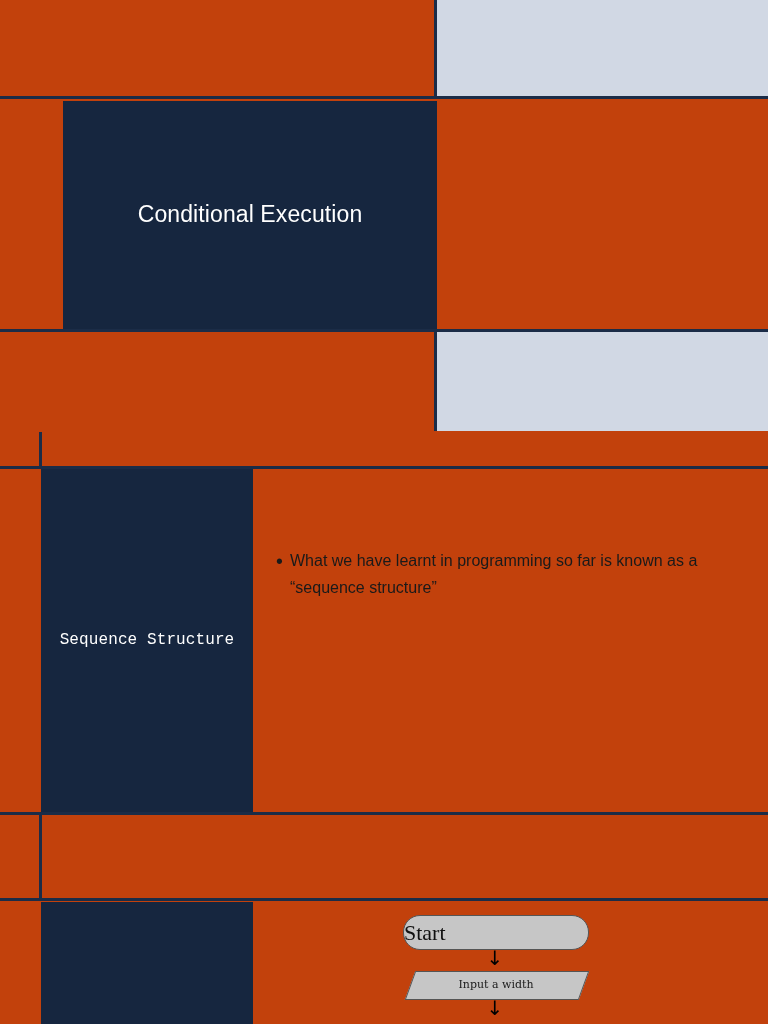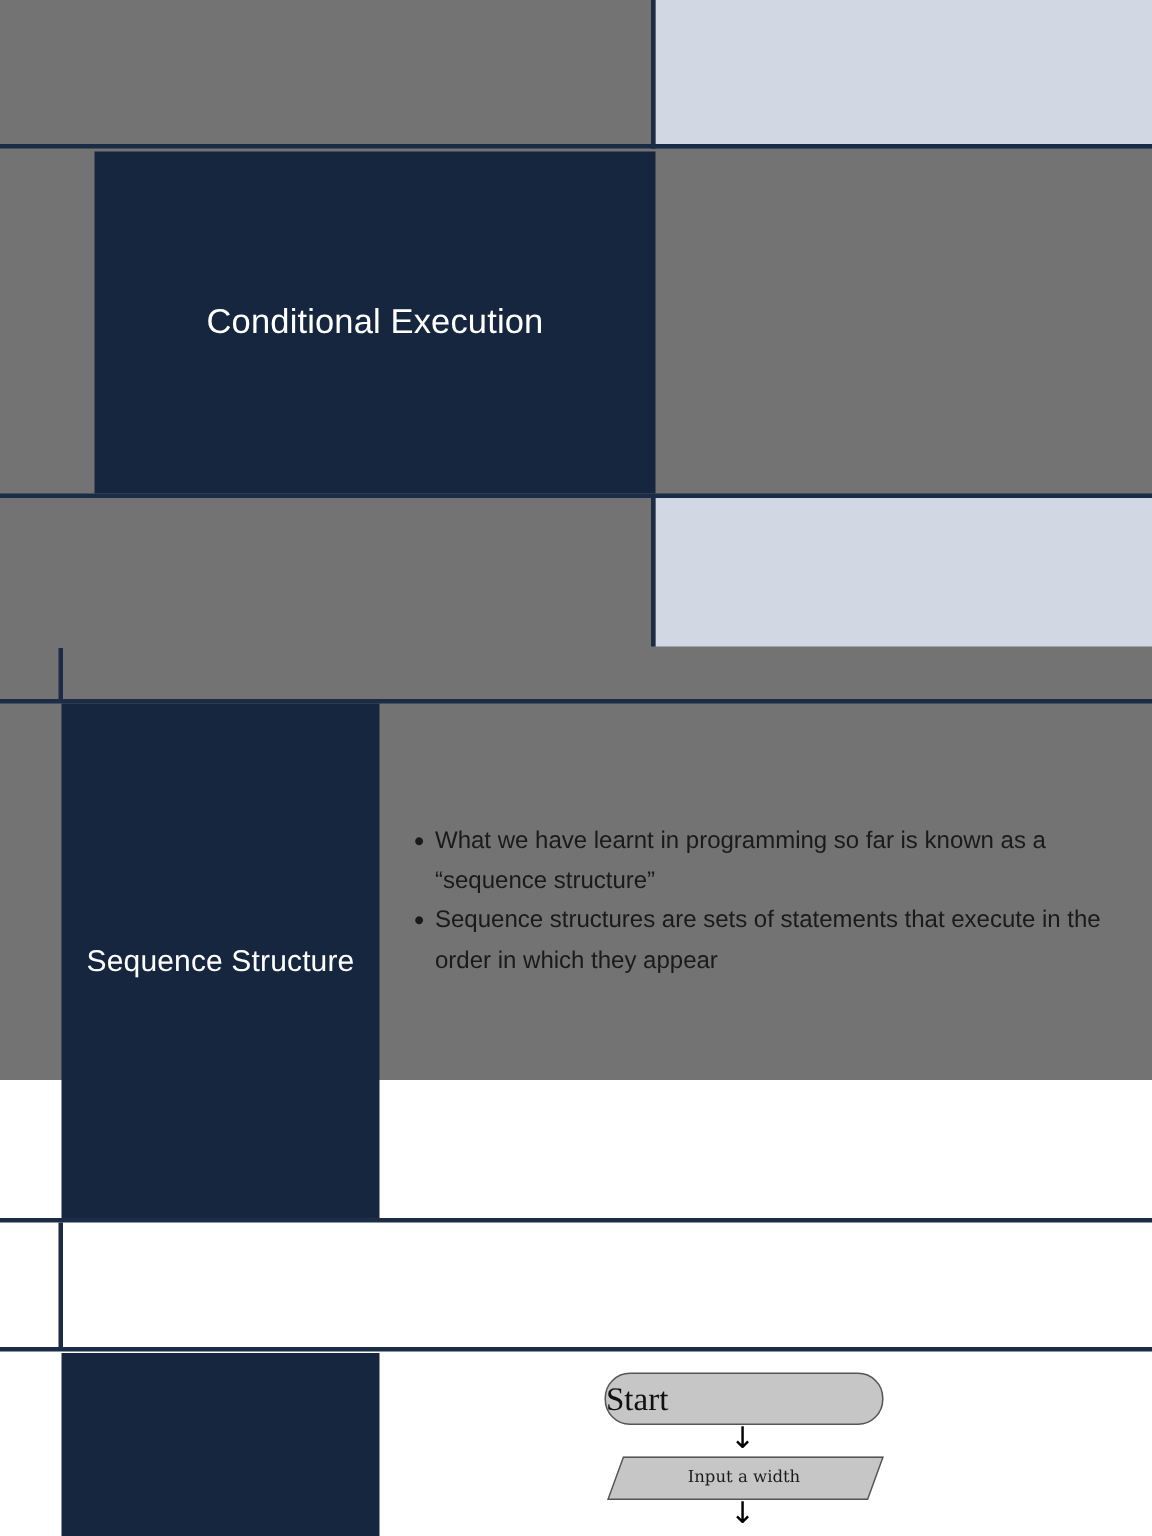--- a/index.html
+++ b/index.html
@@ -13,22 +13,22 @@
     position: relative;
     overflow: hidden;
     font-family: "Liberation Sans", sans-serif;
     -webkit-font-smoothing: antialiased;
   }
 
   .page {
     position: absolute;
     left: 0; top: 0;
     width: 768px;
-    height: 720px;
-    background: #737373;
+    height: 1024px;
+    background: #c2410c;
   }
 
   
   .blk { position: absolute; box-sizing: border-box; }
 
   
   .navy-panel {
     background: #16263f;
     display: flex;
     align-items: center;
@@ -55,21 +55,21 @@
   }
   .vrule {
     background: #1b2c47;
     width: 3px;
   }
 
   
   #slide1-title .panel-label { font-size: 23px; }
 
   
-  #slide2-title .panel-label { font-size: 20px; }
+  #slide2-title .panel-label { font-size: 16px; font-family: Liberation Mono, monospace; }
 
   .bullet-body {
     position: absolute;
     color: #1a1a1a;
     font-size: 16px;
     line-height: 26.5px;
   }
   .bullet-list {
     list-style: none;
     margin: 0;
@@ -165,23 +165,20 @@
 
     <div class="blk navy-panel" id="slide2-title" style="left:41px; top:37px; width:212px; height:343px;">
       <span class="panel-label">Sequence Structure</span>
     </div>
 
     <div class="bullet-body" style="left:276px; top:116px; width:478px;">
       <ul class="bullet-list">
         <li>
           <span>What we have learnt in programming so far is known as a “sequence structure”</span>
         </li>
-        <li>
-          <span>Sequence structures are sets of statements that execute in the order in which they appear</span>
-        </li>
       </ul>
     </div>
 
     <div class="blk hrule" style="left:0; top:380px; width:768px;"></div>
   </section>
 
   <div class="blk vrule" style="left:39px; top:815px; height:83px;"></div>
 
   <section class="blk" id="slide3" style="left:0; top:895px; width:768px; height:129px;">
 

